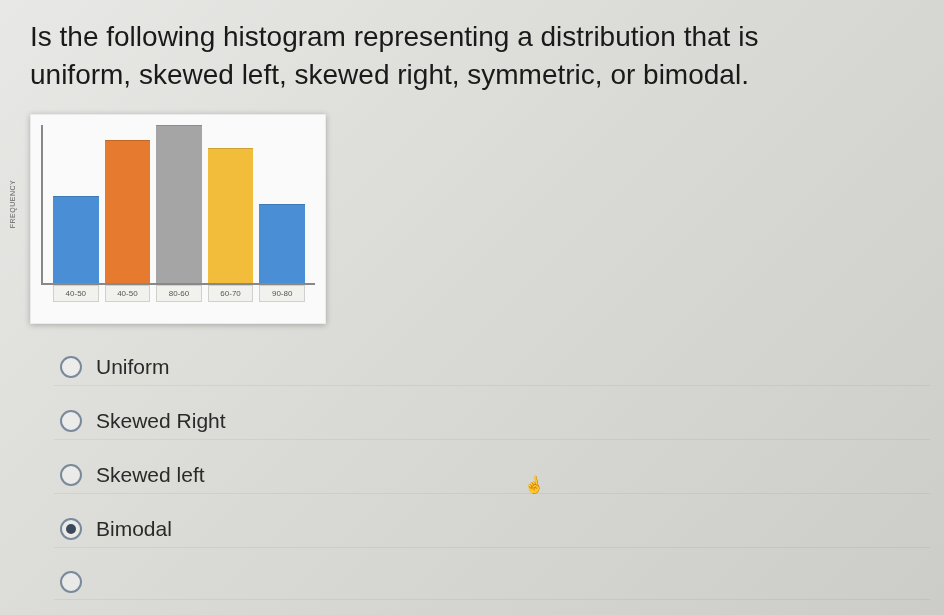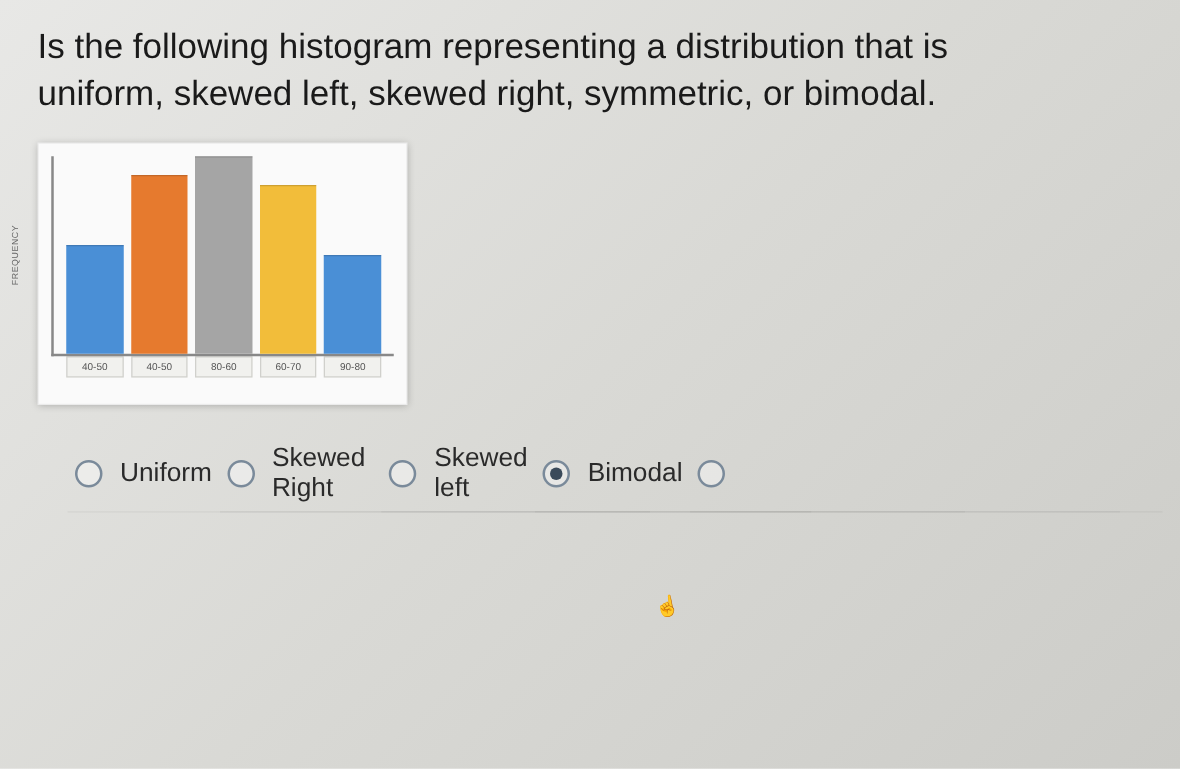--- a/index.html
+++ b/index.html
@@ -73,22 +73,22 @@
     flex: 1;
     font-size: 8px;
     text-align: center;
     color: #555;
     background: #f1f1ee;
     border: 1px solid #d0d0cc;
     padding: 3px 0;
   }
   .options {
     display: flex;
-    flex-direction: row;
-    gap: 12px;
+    flex-direction: column;
+    gap: 24px;
     margin-top: 8px;
     margin-left: 30px;
     max-width: 520px;
   }
   .option {
     display: flex;
     align-items: center;
     gap: 14px;
     font-size: 21px;
     color: #2a2a2a;

